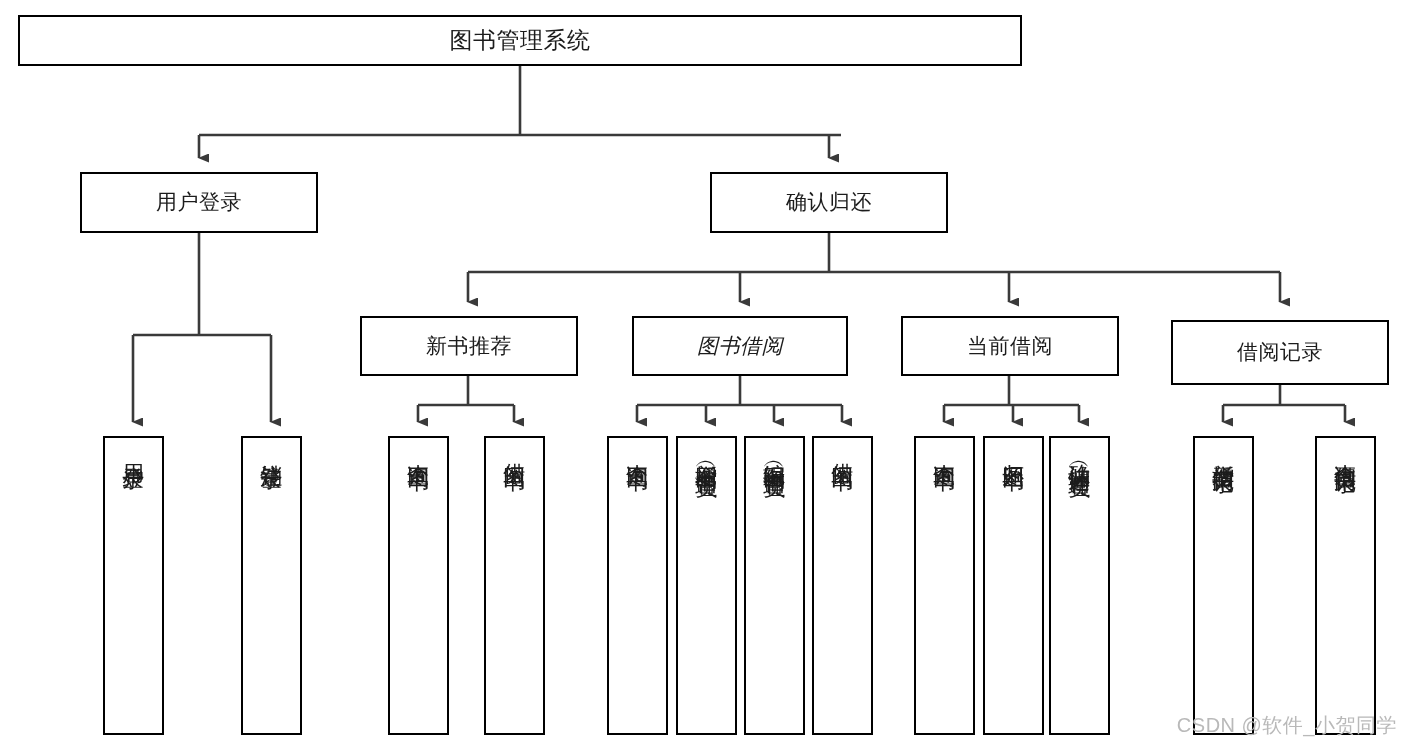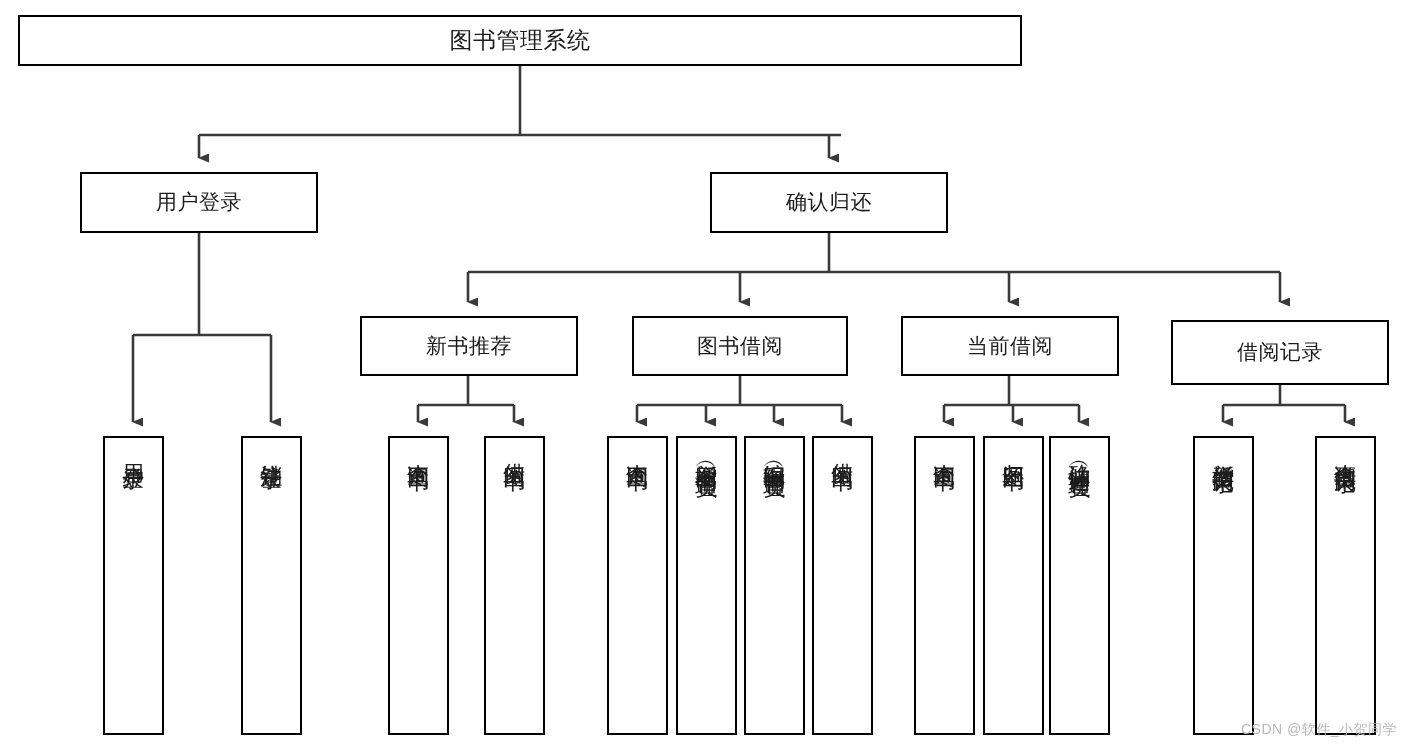--- a/index.html
+++ b/index.html
@@ -62,21 +62,21 @@
     text-orientation: upright;
     font-size: 22px;
     line-height: 1.16;
     letter-spacing: 2px;
     white-space: nowrap;
   }
   .watermark {
     position: absolute;
     right: 8px;
     bottom: 8px;
-    font-size: 14px;
+    font-size: 20px;
     color: #b9b9b9;
     letter-spacing: 0.5px;
     white-space: nowrap;
     user-select: none;
     text-align: center;
   }
 </style>
 </head>
 <body>
 
@@ -139,21 +139,21 @@
   <div class="node node-l1" style="left:80px; top:172px; width:238px; height:61px;">
     <span class="label">用户登录</span>
   </div>
   <div class="node node-l1" style="left:710px; top:172px; width:238px; height:61px;">
     <span class="label">确认归还</span>
   </div>
 
   <div class="node node-l2" style="left:360px; top:316px; width:218px; height:60px;justify-content:center;">
     <span class="label">新书推荐</span>
   </div>
-  <div class="node node-l2" style="left:632px; top:316px; width:216px; height:60px;">
+  <div class="node node-l2" style="left:632px; top:316px; width:216px; height:60px;font-style:italic;">
     <span class="label">图书借阅</span>
   </div>
   <div class="node node-l2" style="left:901px; top:316px; width:218px; height:60px;">
     <span class="label">当前借阅</span>
   </div>
   <div class="node node-l2" style="left:1171px; top:320px; width:218px; height:65px;">
     <span class="label">借阅记录</span>
   </div>
 
   <div class="node node-leaf" style="left:103px; top:436px; width:61px; height:299px;">

